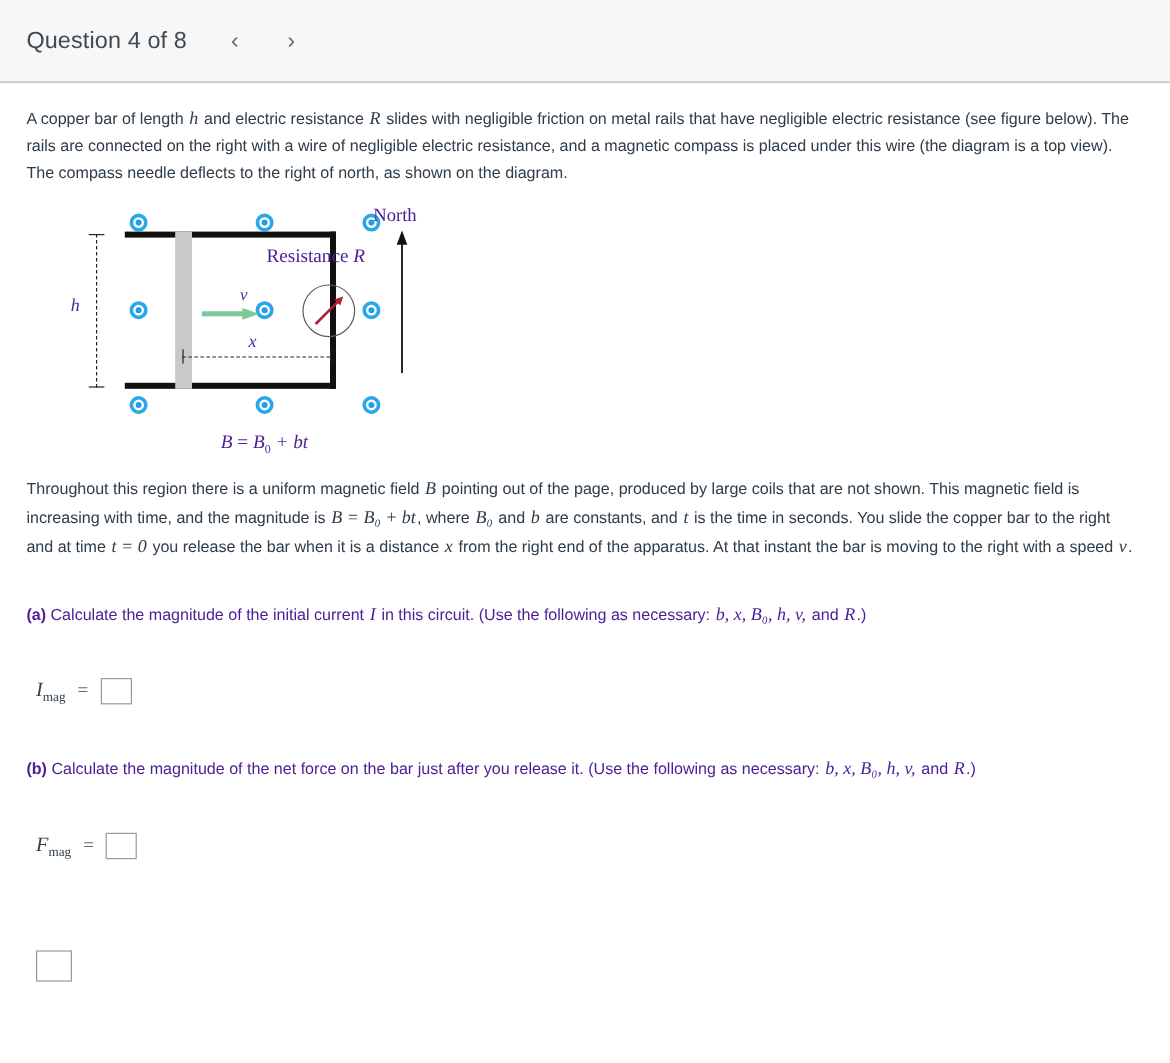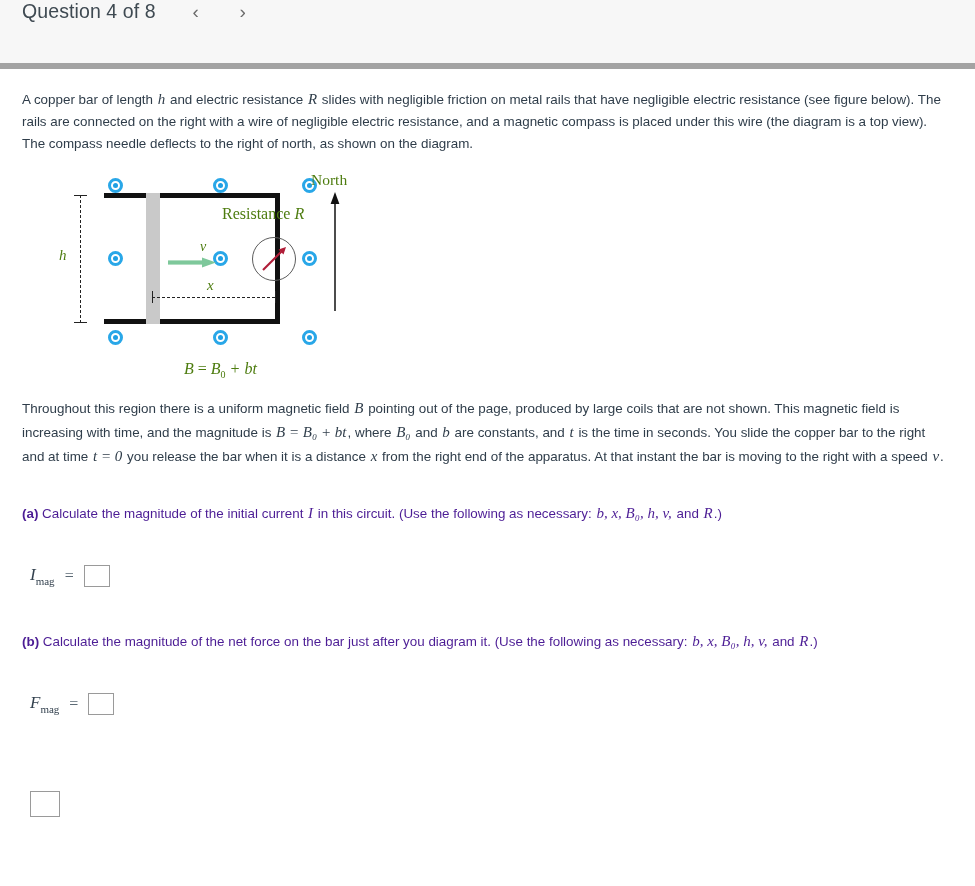--- a/index.html
+++ b/index.html
@@ -9,23 +9,23 @@
     background: #ffffff;
     font-family: "Liberation Sans", sans-serif;
     overflow: hidden;
   }
 
   
   .header {
     position: relative;
     height: 69px;
     background: #f7f7f7;
-    border-bottom: 6px solid #a3a3a3;
+    border-bottom: 1px solid #a3a3a3;
     display: flex;
-    align-items: flex-start;
+    align-items: center;
     padding: 0 22px;
   }
   .q-title {
     font-size: 19.5px;
     color: #3f4a52;
     font-weight: 400;
     letter-spacing: .1px;
     white-space: nowrap;
   }
   .nav-arrows {
@@ -110,21 +110,21 @@
   }
   .copper-bar {
     position: absolute;
     background: #c9c9c9;
     left: 90px; top: 24px;
     width: 14px; height: 131px;
   }
   .fig-label {
     position: absolute;
     font-family: "Liberation Serif", serif;
-    color: #4d7c0f;
+    color: #4c1d95;
     white-space: nowrap;
   }
   .v-arrow {
     position: absolute;
     left: 112px; top: 85px;
     width: 48px; height: 11px;
   }
   .h-brace {
     position: absolute;
     left: 18px; top: 26px;
@@ -287,21 +287,21 @@
   <p class="part"><b>(a)</b><span> Calculate the magnitude of the initial current </span><span class="mi">I</span><span> in this circuit. (Use the following as necessary: </span><span class="mi">b,  x,  B₀,  h,  v,</span><span> and </span><span class="mi">R</span><span>.)</span></p>
 
   <div class="ans-row" style="margin-top:40px;">
     <span class="ans-label"><span>I</span><sub>mag</sub></span>
     <span class="eq-sign">=</span>
     <span class="ans-box"></span>
   </div>
 
   <div class="spacer-b"></div>
 
-  <p class="part"><b>(b)</b><span> Calculate the magnitude of the net force on the bar just after you diagram it. (Use the following as necessary: </span><span class="mi">b,  x,  B₀,  h,  v,</span><span> and </span><span class="mi">R</span><span>.)</span></p>
+  <p class="part"><b>(b)</b><span> Calculate the magnitude of the net force on the bar just after you release it. (Use the following as necessary: </span><span class="mi">b,  x,  B₀,  h,  v,</span><span> and </span><span class="mi">R</span><span>.)</span></p>
 
   <div class="ans-row" style="margin-top:40px;">
     <span class="ans-label"><span>F</span><sub>mag</sub></span>
     <span class="eq-sign">=</span>
     <span class="ans-box"></span>
   </div>
 
   <div class="spacer-c"></div>
 
 

